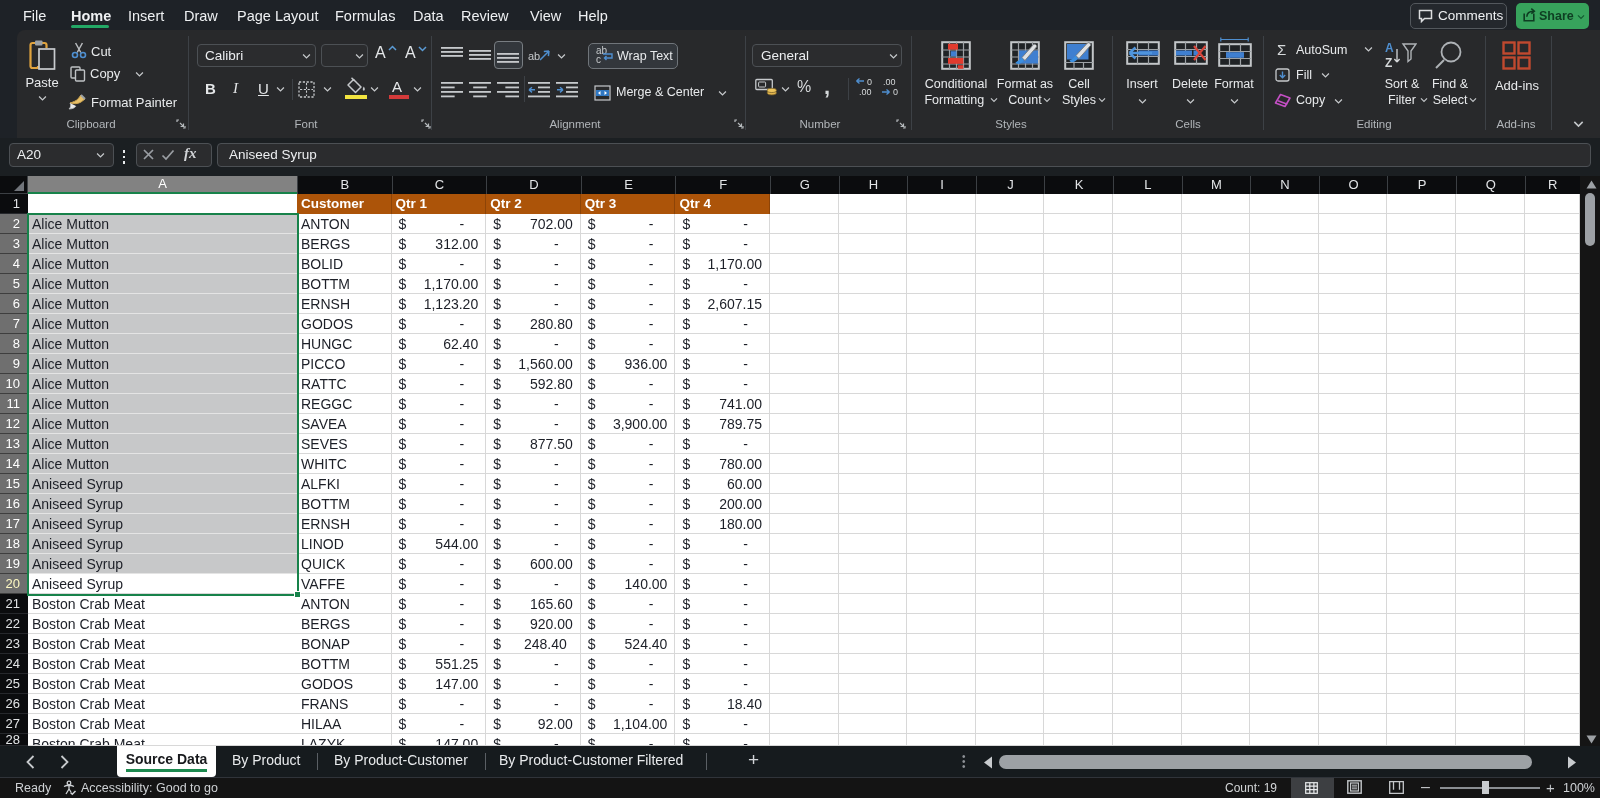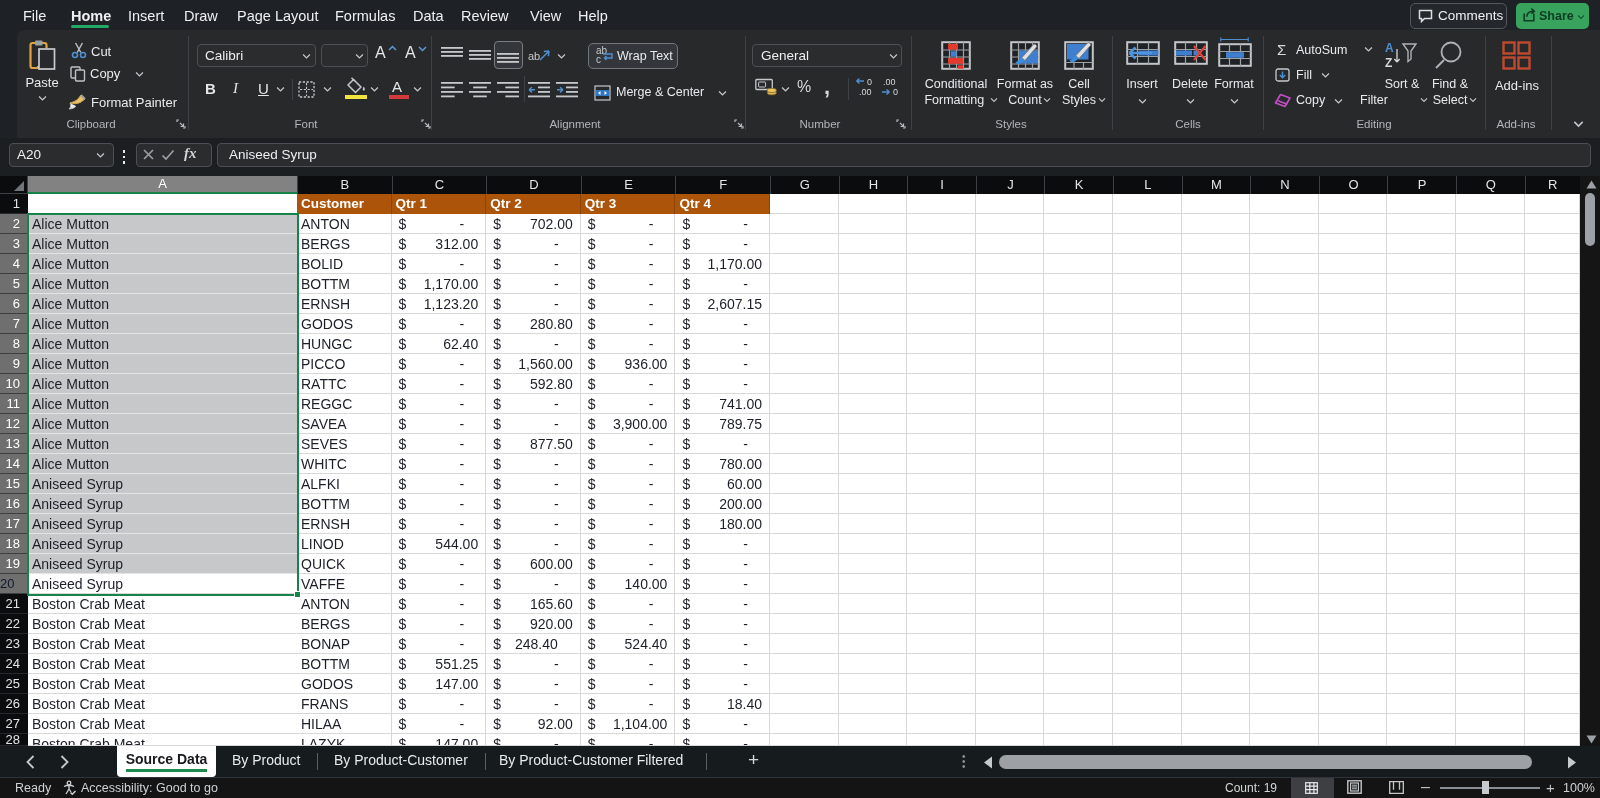--- a/index.html
+++ b/index.html
@@ -334,21 +334,21 @@
 <svg style="position:absolute;left:1333.5px;top:97.85px" width="9.0" height="7.2" viewBox="0 0 10 7">
       <path d="M1.2 1.2 L5 5 L8.8 1.2" stroke="#c5c8cb" stroke-width="1.4" fill="none"></path>
     </svg>
 <svg style="position:absolute;left:1385px;top:41px" width="32" height="29" viewBox="0 0 32 29">
 <text x="0" y="11" font-family="Liberation Sans" font-size="12" fill="#4f8fd0" font-weight="bold">A</text>
 <text x="0" y="26" font-family="Liberation Sans" font-size="12" fill="#d5d8da" font-weight="bold">Z</text>
 <path d="M12 8 L12 21 M12 21 l-2.6-3 M12 21 l2.6-3" stroke="#d5d8da" stroke-width="1.3" fill="none"></path>
 <path d="M18 3 h13 l-5 7 v8 l-3 2.5 v-10.5 z" fill="none" stroke="#aeb2b6" stroke-width="1.4"></path>
     </svg>
 <div class="rt" style="left:1362px;top:77px;width:80px;text-align:center">Sort &amp;</div>
-<div class="rt" style="left:1334px;top:93px;width:80px;text-align:center">Filter</div>
+<div class="rt" style="left:1362px;top:93px;width:80px;text-align:center">Filter</div>
 <svg style="position:absolute;left:1420px;top:97.2px" width="8" height="6.4" viewBox="0 0 10 7">
       <path d="M1.2 1.2 L5 5 L8.8 1.2" stroke="#c5c8cb" stroke-width="1.4" fill="none"></path>
     </svg>
 <svg style="position:absolute;left:1434px;top:40px" width="30" height="30" viewBox="0 0 30 30">
 <circle cx="17" cy="12" r="9.5" fill="none" stroke="#aeb2b6" stroke-width="1.8"></circle>
 <path d="M10 20 L2 28" stroke="#aeb2b6" stroke-width="2"></path>
     </svg>
 <div class="rt" style="left:1410px;top:77px;width:80px;text-align:center">Find &amp;</div>
 <div class="rt" style="left:1410px;top:93px;width:80px;text-align:center">Select</div>
 <svg style="position:absolute;left:1469px;top:97.2px" width="8" height="6.4" viewBox="0 0 10 7">
@@ -420,21 +420,21 @@
 <div style="left:0;top:374.0px;width:28.0px;height:20.0px;background:#6f6f6f;border-bottom:1px solid #3e3e3e;color:#fff;font-size:13px;text-align:right;padding-right:8px;line-height:19.0px">10</div>
 <div style="left:0;top:394.0px;width:28.0px;height:20.0px;background:#6f6f6f;border-bottom:1px solid #3e3e3e;color:#fff;font-size:13px;text-align:right;padding-right:8px;line-height:19.0px">11</div>
 <div style="left:0;top:414.0px;width:28.0px;height:20.0px;background:#6f6f6f;border-bottom:1px solid #3e3e3e;color:#fff;font-size:13px;text-align:right;padding-right:8px;line-height:19.0px">12</div>
 <div style="left:0;top:434.0px;width:28.0px;height:20.0px;background:#6f6f6f;border-bottom:1px solid #3e3e3e;color:#fff;font-size:13px;text-align:right;padding-right:8px;line-height:19.0px">13</div>
 <div style="left:0;top:454.0px;width:28.0px;height:20.0px;background:#6f6f6f;border-bottom:1px solid #3e3e3e;color:#fff;font-size:13px;text-align:right;padding-right:8px;line-height:19.0px">14</div>
 <div style="left:0;top:474.0px;width:28.0px;height:20.0px;background:#6f6f6f;border-bottom:1px solid #3e3e3e;color:#fff;font-size:13px;text-align:right;padding-right:8px;line-height:19.0px">15</div>
 <div style="left:0;top:494.0px;width:28.0px;height:20.0px;background:#6f6f6f;border-bottom:1px solid #3e3e3e;color:#fff;font-size:13px;text-align:right;padding-right:8px;line-height:19.0px">16</div>
 <div style="left:0;top:514.0px;width:28.0px;height:20.0px;background:#6f6f6f;border-bottom:1px solid #3e3e3e;color:#fff;font-size:13px;text-align:right;padding-right:8px;line-height:19.0px">17</div>
 <div style="left:0;top:534.0px;width:28.0px;height:20.0px;background:#6f6f6f;border-bottom:1px solid #3e3e3e;color:#fff;font-size:13px;text-align:right;padding-right:8px;line-height:19.0px">18</div>
 <div style="left:0;top:554.0px;width:28.0px;height:20.0px;background:#6f6f6f;border-bottom:1px solid #3e3e3e;color:#fff;font-size:13px;text-align:right;padding-right:8px;line-height:19.0px">19</div>
-<div style="left:0;top:574.0px;width:28.0px;height:20.0px;background:#6f6f6f;border-bottom:1px solid #3e3e3e;color:#0f172a;font-size:13px;padding-right:8px;line-height:19.0px">20</div>
+<div style="left:0;top:574.0px;width:28.0px;height:20.0px;background:#6f6f6f;border-bottom:1px solid #3e3e3e;color:#fef9c3;font-size:13px;text-align:right;padding-right:8px;line-height:19.0px">20</div>
 <div style="left:0;top:594.0px;width:28.0px;height:20.0px;background:#0b0c0e;border-bottom:1px solid #26282c;color:#e3e5e7;font-size:13px;text-align:right;padding-right:8px;line-height:19.0px">21</div>
 <div style="left:0;top:614.0px;width:28.0px;height:20.0px;background:#0b0c0e;border-bottom:1px solid #26282c;color:#e3e5e7;font-size:13px;text-align:right;padding-right:8px;line-height:19.0px">22</div>
 <div style="left:0;top:634.0px;width:28.0px;height:20.0px;background:#0b0c0e;border-bottom:1px solid #26282c;color:#e3e5e7;font-size:13px;text-align:right;padding-right:8px;line-height:19.0px">23</div>
 <div style="left:0;top:654.0px;width:28.0px;height:20.0px;background:#0b0c0e;border-bottom:1px solid #26282c;color:#e3e5e7;font-size:13px;text-align:right;padding-right:8px;line-height:19.0px">24</div>
 <div style="left:0;top:674.0px;width:28.0px;height:20.0px;background:#0b0c0e;border-bottom:1px solid #26282c;color:#e3e5e7;font-size:13px;text-align:right;padding-right:8px;line-height:19.0px">25</div>
 <div style="left:0;top:694.0px;width:28.0px;height:20.0px;background:#0b0c0e;border-bottom:1px solid #26282c;color:#e3e5e7;font-size:13px;text-align:right;padding-right:8px;line-height:19.0px">26</div>
 <div style="left:0;top:714.0px;width:28.0px;height:20.0px;background:#0b0c0e;border-bottom:1px solid #26282c;color:#e3e5e7;font-size:13px;text-align:right;padding-right:8px;line-height:19.0px">27</div>
 <div style="left:0;top:734.0px;width:28.0px;height:12.0px;background:#0b0c0e;border-bottom:1px solid #26282c;color:#e3e5e7;font-size:13px;text-align:right;padding-right:8px;line-height:11.0px">28</div>
 <div style="left:297.0px;top:194.0px;width:94.6px;height:20.0px;background:#ac5409;border-right:1px solid rgba(0,0,0,0.18);color:#fff;font-weight:bold;font-size:13.5px;padding-left:4px;line-height:20px;white-space:nowrap;overflow:hidden">Customer</div>
 <div style="left:391.6px;top:194.0px;width:94.6px;height:20.0px;background:#ac5409;border-right:1px solid rgba(0,0,0,0.18);color:#fff;font-weight:bold;font-size:13.5px;padding-left:4px;line-height:20px;white-space:nowrap;overflow:hidden">Qtr 1</div>
@@ -1084,21 +1084,21 @@
 <div style="left:1455.9999999999995px;top:614.0px;width:68.6px;height:20.0px;background:#fff;border-right:1px solid #d8d8d8;border-bottom:1px solid #d8d8d8"></div>
 <div style="left:1524.5999999999995px;top:614.0px;width:55.400000000000546px;height:20.0px;background:#fff;border-right:1px solid #d8d8d8;border-bottom:1px solid #d8d8d8"></div>
 <div style="left:28.0px;top:634.0px;width:269.0px;height:20.0px;background:#fff;border-bottom:1px solid #d8d8d8;color:#1c1f27;font-size:14px;padding-left:4px;line-height:20px;white-space:nowrap;overflow:hidden">Boston Crab Meat</div>
 <div style="left:297.0px;top:634.0px;width:94.6px;height:20.0px;background:#fff;border-right:1px solid #d8d8d8;border-bottom:1px solid #d8d8d8;color:#1c1f27;font-size:14px;padding-left:4px;line-height:20px;overflow:hidden">BONAP</div>
 <div style="left:391.6px;top:634.0px;width:94.6px;height:20.0px;background:#fff;border-right:1px solid #d8d8d8;border-bottom:1px solid #d8d8d8;color:#1c1f27;font-size:14px;line-height:20px;overflow:hidden">
       <span style="position:absolute;left:7px;top:0">$</span>
       <span style="position:absolute;right:21px;top:0">-</span>
     </div>
 <div style="left:486.20000000000005px;top:634.0px;width:94.6px;height:20.0px;background:#fff;border-right:1px solid #d8d8d8;border-bottom:1px solid #d8d8d8;color:#1c1f27;font-size:14px;line-height:20px;overflow:hidden">
       <span style="position:absolute;left:7px;top:0">$</span>
-      <span style="position:absolute;right:22px;top:0">248.40</span>
+      <span style="position:absolute;right:13px;top:0">248.40</span>
     </div>
 <div style="left:580.8000000000001px;top:634.0px;width:94.6px;height:20.0px;background:#fff;border-right:1px solid #d8d8d8;border-bottom:1px solid #d8d8d8;color:#1c1f27;font-size:14px;line-height:20px;overflow:hidden">
       <span style="position:absolute;left:7px;top:0">$</span>
       <span style="position:absolute;right:7px;top:0">524.40</span>
     </div>
 <div style="left:675.4000000000001px;top:634.0px;width:94.6px;height:20.0px;background:#fff;border-right:1px solid #d8d8d8;border-bottom:1px solid #d8d8d8;color:#1c1f27;font-size:14px;line-height:20px;overflow:hidden">
       <span style="position:absolute;left:7px;top:0">$</span>
       <span style="position:absolute;right:21px;top:0">-</span>
     </div>
 <div style="left:770.0000000000001px;top:634.0px;width:68.6px;height:20.0px;background:#fff;border-right:1px solid #d8d8d8;border-bottom:1px solid #d8d8d8"></div>

